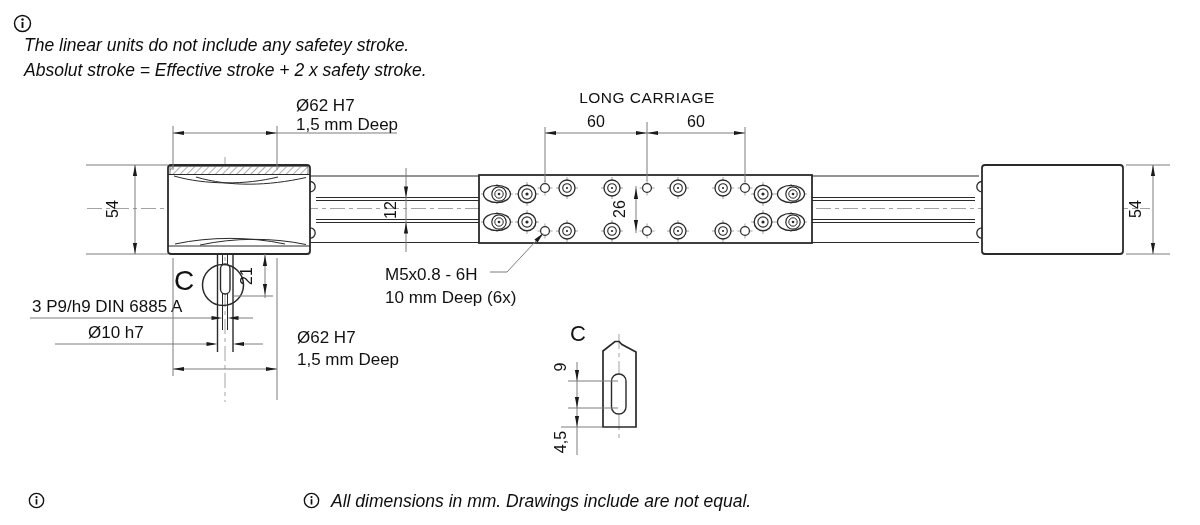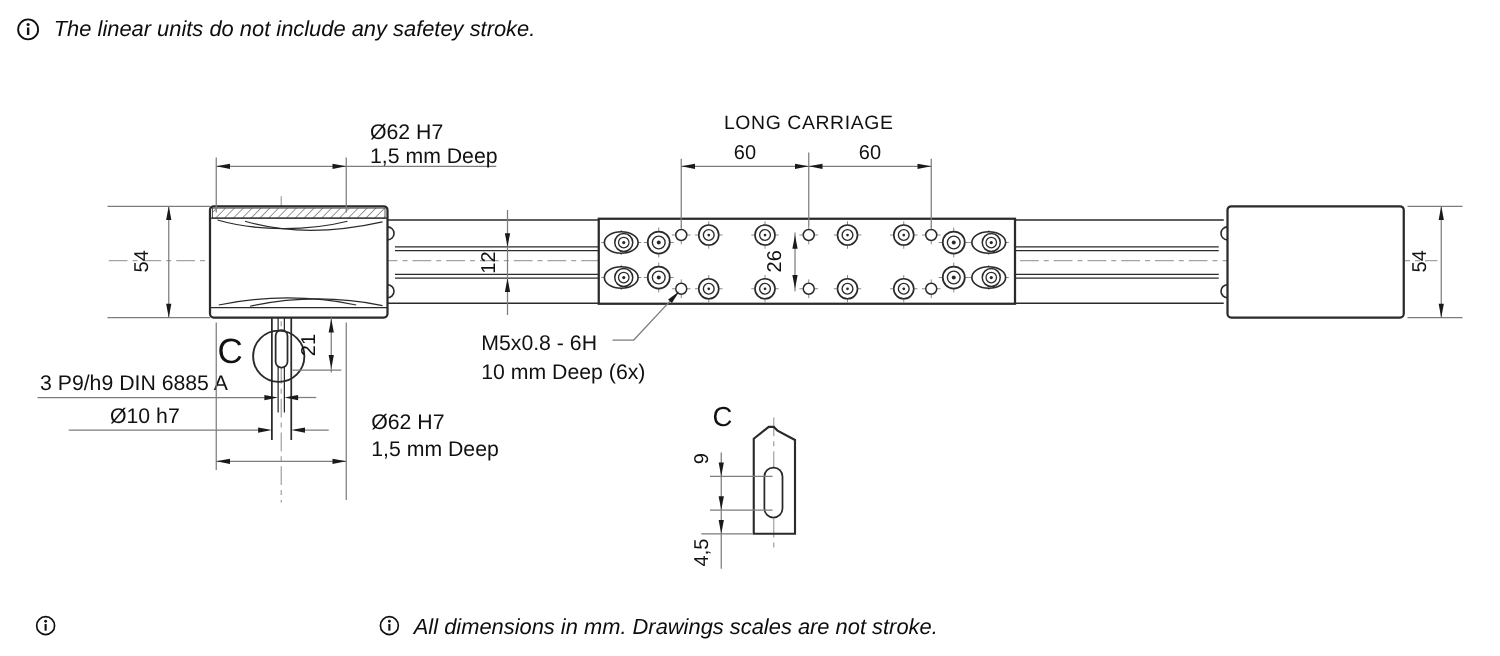--- a/index.html
+++ b/index.html
@@ -4,21 +4,21 @@
 <style>
   html,body{margin:0;padding:0;}
   body{
     width:1200px;height:525px;position:relative;background:#ffffff;
     font-family:"Liberation Sans", sans-serif;color:#111;overflow:hidden;
   }
   .note{position:absolute;display:flex;align-items:flex-start;font-style:italic;
         font-size:17.5px;color:#0d0d0d;}
   .note .txt{margin-left:11px;line-height:25px;white-space:nowrap;}
   .note svg{flex:0 0 auto;margin-top:3px;}
-  #note-top{left:13px;top:11px;}
+  #note-top{left:13px;top:11px;flex-direction:column;}
   #note-bottom-left{left:28px;top:489px;}
   #note-bottom-right{left:303px;top:489px;}
   #drawing{position:absolute;left:0;top:0;}
   text{fill:#111;font-family:"Liberation Sans", sans-serif;}
   .dimtxt{font-size:16px;}
   .lbltxt{font-size:17px;}
   .obj{stroke:#2a2a2a;fill:none;}
   .dim{stroke:#7d7d7d;stroke-width:1;fill:none;}
   .cl{stroke:#a3a3a3;stroke-width:1;fill:none;stroke-dasharray:15 4 4 4;}
   .arr{fill:#1a1a1a;stroke:none;}
@@ -27,20 +27,21 @@
 <body>
 
 <div class="note" id="note-top">
   <svg width="19" height="19" viewBox="0 0 19 19">
     <circle cx="9.5" cy="9.5" r="8" fill="none" stroke="#111" stroke-width="1.5"></circle>
     <circle cx="9.5" cy="5.6" r="1.25" fill="#111"></circle>
     <rect x="8.55" y="8" width="1.9" height="6" fill="#111"></rect>
   </svg>
   <div class="txt">
     <div>The linear units do not include any safetey stroke.</div>
+    <div>Absolut stroke = Effective stroke + 2 x safety stroke.</div>
   </div>
 </div>
 
 <svg id="drawing" width="1200" height="525" viewBox="0 0 1200 525">
   <defs>
     <pattern id="hatch" width="5" height="5" patternUnits="userSpaceOnUse" patternTransform="rotate(45)">
       <line x1="0" y1="0" x2="0" y2="5" stroke="#5a5a5a" stroke-width="1"></line>
     </pattern>
     <g id="aR">
         <polygon class="arr" points="0,0 -11,-2.1 -11,2.1"></polygon>
@@ -263,14 +264,14 @@
     <rect x="8.55" y="8" width="1.9" height="6" fill="#111"></rect>
   </svg>
 </div>
 
 <div class="note" id="note-bottom-right">
   <svg width="17" height="17" viewBox="0 0 19 19">
     <circle cx="9.5" cy="9.5" r="8" fill="none" stroke="#111" stroke-width="1.5"></circle>
     <circle cx="9.5" cy="5.6" r="1.25" fill="#111"></circle>
     <rect x="8.55" y="8" width="1.9" height="6" fill="#111"></rect>
   </svg>
-  <div class="txt">All dimensions in mm. Drawings scales are not stroke.</div>
+  <div class="txt">All dimensions in mm. Drawings include are not equal.</div>
 </div>
 
 </body></html>

